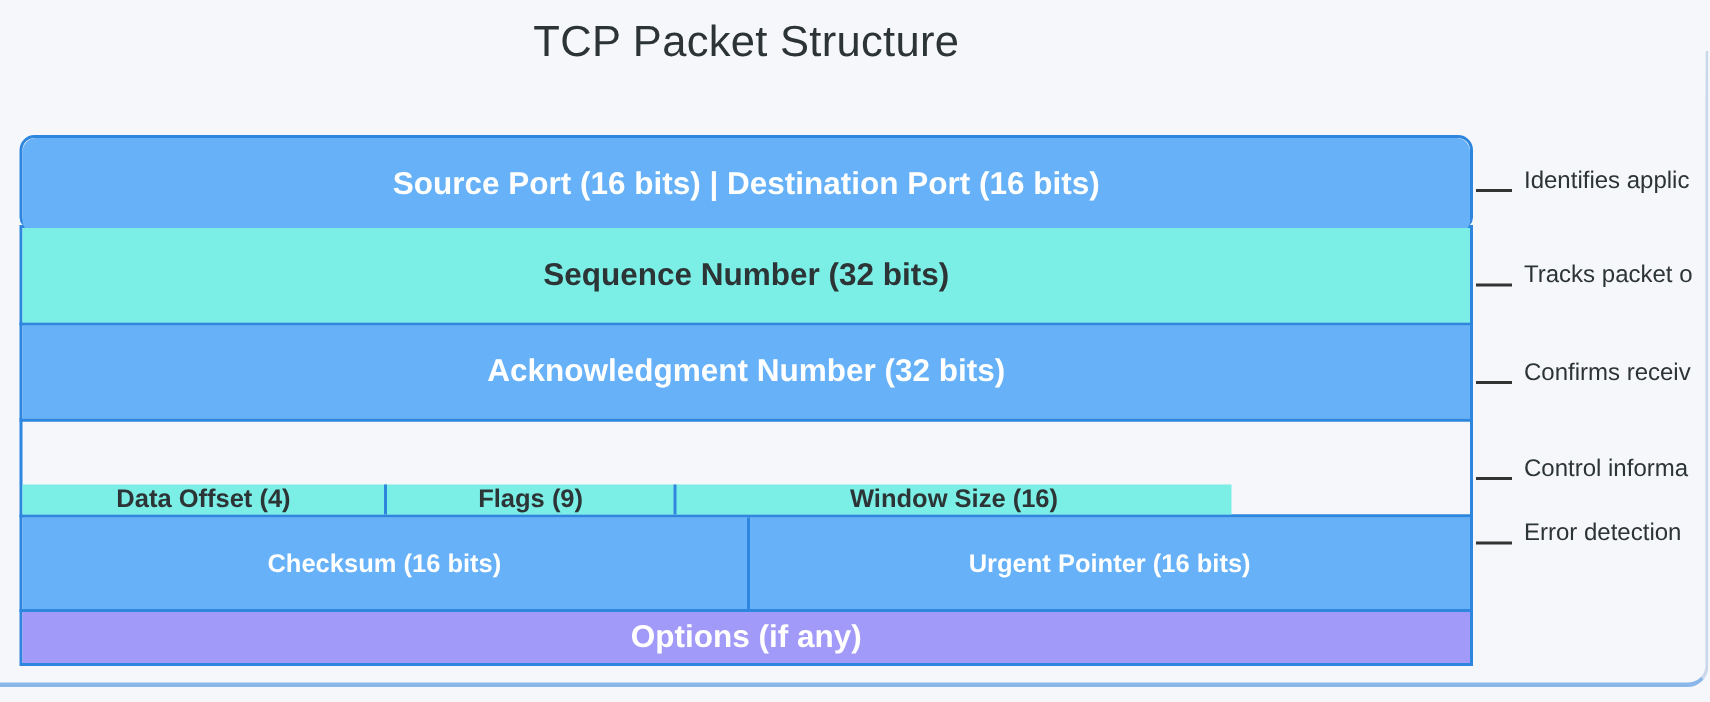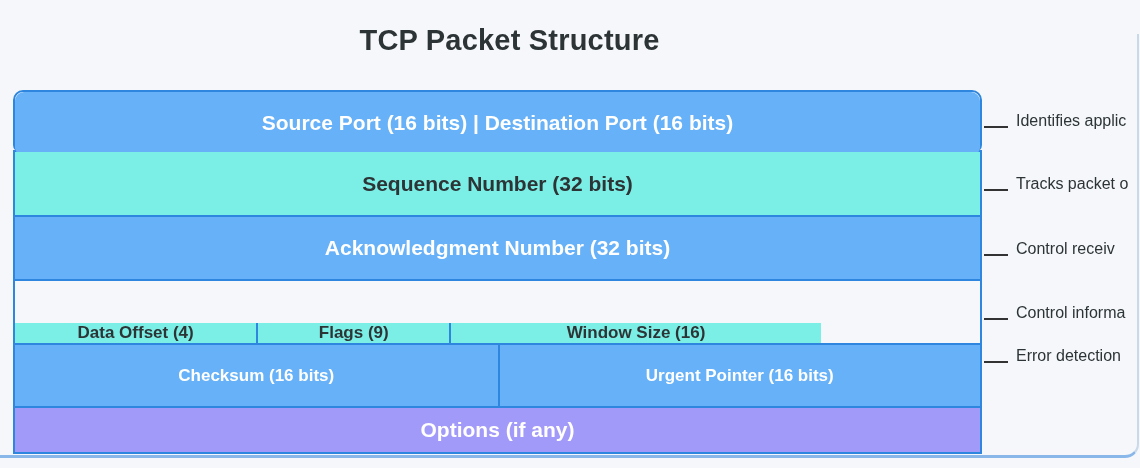--- a/index.html
+++ b/index.html
@@ -2,36 +2,36 @@
 <html style="--bg: #f5f7fa; --blue: #66b1f7; --cyan: #7beee6; --purple: #a29af8; --border: #2e86de; --dark: #2d3436; --light: #ffffff;"><head>
 <meta charset="utf-8">
 <style>
   html,body{margin:0;padding:0;}
   body{
     width:1140px;height:468px;overflow:hidden;position:relative;
     background:var(--bg,#f5f7fa);
     font-family:"Liberation Sans","DejaVu Sans",sans-serif;
   }
   .page-title{
-    position:absolute;left:13px;top:12px;width:969px;margin:12px;
-    text-align:center;font-size:29px;font-weight:bold;color:var(--dark,#333);
+    position:absolute;left:13px;top:12px;width:969px;margin:0;
+    text-align:center;font-size:29px;font-weight:normal;color:var(--dark,#333);
     letter-spacing:0.2px;
   }
   .packet{position:absolute;left:13px;top:90px;width:969px;}
   .prow{
     box-sizing:border-box;display:flex;width:100%;
     border:2px solid var(--border,#2e86de);
   }
   .prow + .prow{margin-top:-2px;}
   .r1{height:62px;border-radius:10px 10px 7px 7px;}
   .r2{height:67px;}
   .r3{height:66px;}
   .r4{height:66px;align-items:flex-end;}
   .r5{height:65px;}
-  .r6{height:48px;justify-content:flex-end;}
+  .r6{height:38px;justify-content:flex-end;}
   .cell{
     box-sizing:border-box;flex:0 0 auto;display:flex;align-items:center;justify-content:center;
     font-weight:bold;font-size:17px;text-align:center;
   }
   .cell + .cell{border-left:2px solid var(--border,#2e86de);}
   .w100{width:100%;font-size:21px;}
   .w25{width:25%;}
   .w165{width:16.5%;}
   .w20{width:20%;}
   .w385{width:38.5%;}
@@ -94,21 +94,21 @@
 <div class="annotation a1">
   <div class="tick"></div>
   <span class="alabel">Identifies applic</span>
 </div>
 <div class="annotation a2">
   <div class="tick"></div>
   <span class="alabel">Tracks packet o</span>
 </div>
 <div class="annotation a3">
   <div class="tick"></div>
-  <span class="alabel">Control receiv</span>
+  <span class="alabel">Confirms receiv</span>
 </div>
 <div class="annotation a4">
   <div class="tick"></div>
   <span class="alabel">Control informa</span>
 </div>
 <div class="annotation a5">
   <div class="tick"></div>
   <span class="alabel">Error detection</span>
 </div>
 

